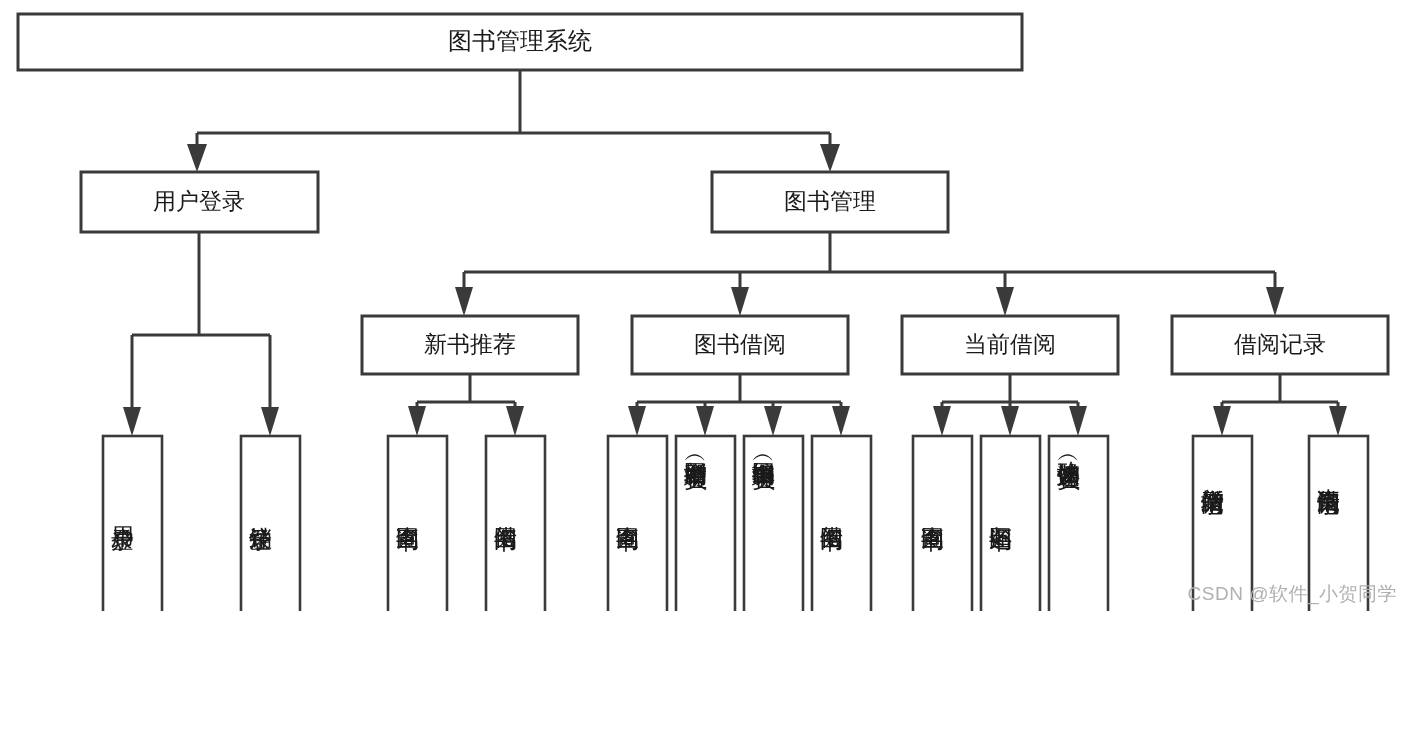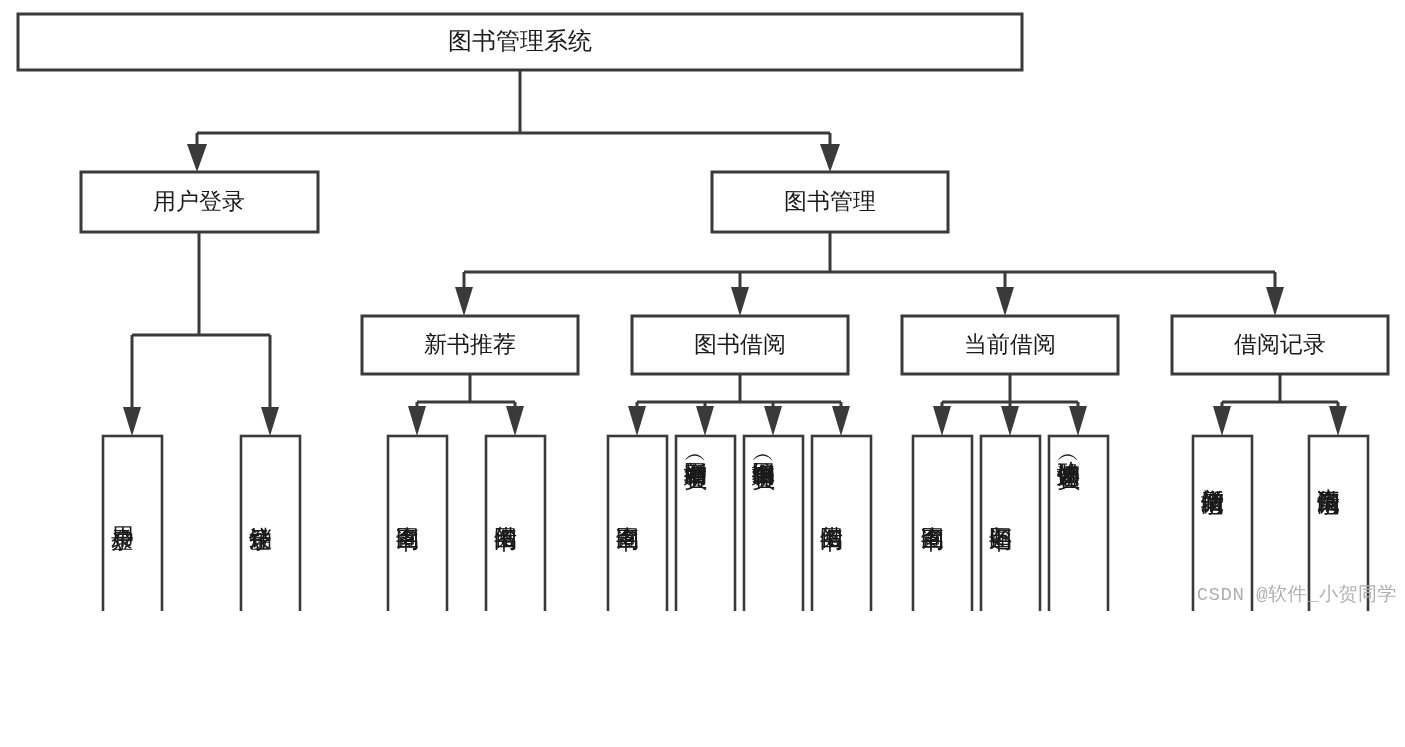--- a/index.html
+++ b/index.html
@@ -70,21 +70,21 @@
     color: #1a1a1a;
     letter-spacing: 1px;
     white-space: nowrap;
     text-align: start;
     pointer-events: none;
   }
   #watermark {
     position: absolute;
     right: 8px;
     bottom: 4px;
-    font-family: Liberation Mono, monospace;
+    font-family: Liberation Sans, sans-serif;
     font-size: 19px;
     color: #b0b0b0;
     letter-spacing: 0.5px;
     white-space: nowrap;
   }
 </style>
 </head>
 <body>
 
 <div id="diagram-root">

